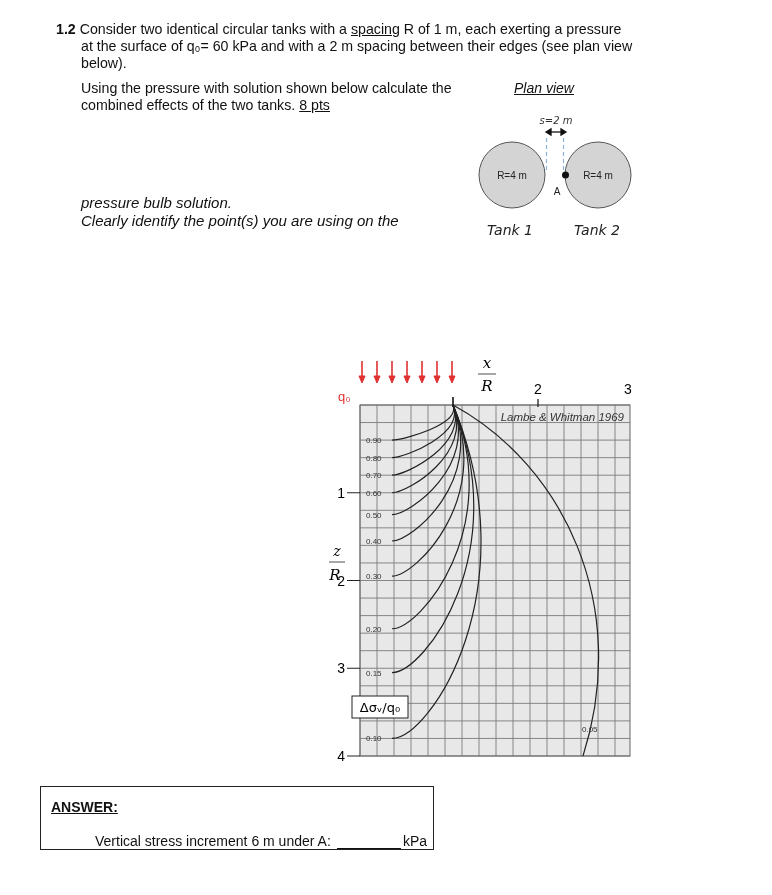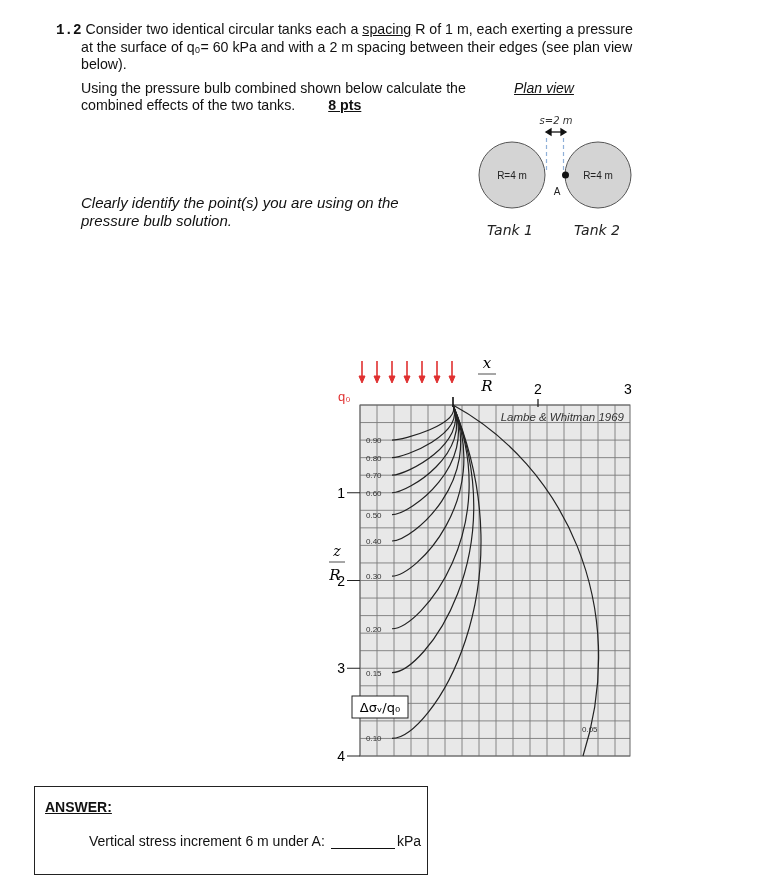--- a/index.html
+++ b/index.html
@@ -1,49 +1,49 @@
 <!DOCTYPE html>
 <html><head>
 <meta charset="utf-8">
 <style>
   html, body { margin:0; padding:0; background:#ffffff; }
   body { width:772px; height:895px; position:relative; overflow:hidden;
          font-family:"Liberation Sans", sans-serif; color:#111; }
   .abs { position:absolute; }
   .q-intro { left:56px; top:21px; width:620px; font-size:14.2px; line-height:17px; }
-  .q-intro .num { font-weight:bold;font-family:Liberation Mono, monospace; }
+  .q-intro .num { font-weight:bold; }
   .q-intro .ul { text-decoration:underline; }
   .q-intro .indent { padding-left:25px; display:block; }
   .q-body { left:81px; top:80px; width:400px; font-size:14.2px; line-height:17px; }
-  .q-body .pts { font-weight:bold; text-decoration:underline;margin-left:29px; }
+  .q-body .pts { font-weight:normal; text-decoration:underline; }
   .q-note { left:81px; top:194px; width:360px; font-size:15px; line-height:18px; font-style:italic; }
   .plan-title { left:514px; top:80px; font-size:14px; font-weight:normal; font-style:italic; text-decoration:underline; }
-  .answer-box { left:34px; top:786px; width:394px; height:89px; border:1.5px solid #222; box-sizing:border-box; }
+  .answer-box { left:40px; top:786px; width:394px; height:64px; border:1.5px solid #222; box-sizing:border-box; }
   .answer-title { left:10px; top:12px; font-size:14px; font-weight:bold; text-decoration:underline; }
   .answer-label { left:10px; top:46px; font-size:14px;margin-left:44px; }
   .answer-blank { left:296px; top:46px; width:64px; height:15px; border-bottom:1px solid #111; }
   .answer-unit { left:362px; top:46px; font-size:14px; }
 </style>
 </head>
 <body>
 
 <div class="abs q-intro">
-  <span class="num">1.2</span><span> Consider two identical circular tanks each a </span><span class="ul">spacing</span><span> R of 1 m, each exerting a pressure</span>
+  <span class="num">1.2</span><span> Consider two identical circular tanks with a </span><span class="ul">spacing</span><span> R of 1 m, each exerting a pressure</span>
   <span class="indent">at the surface of q₀= 60 kPa and with a 2 m spacing between their edges (see plan view</span>
   <span class="indent">below).</span>
 </div>
 
 <div class="abs q-body">
-  <div>Using the pressure bulb combined shown below calculate the</div>
+  <div>Using the pressure with solution shown below calculate the</div>
   <div><span>combined effects of the two tanks.</span> <span class="pts">8 pts</span></div>
 </div>
 
 <div class="abs q-note">
+  <div>pressure bulb solution.</div>
   <div>Clearly identify the point(s) you are using on the</div>
-  <div>pressure bulb solution.</div>
 </div>
 
 <div class="abs plan-title">Plan view</div>
 <svg class="abs" style="left:470px;top:105px" width="180" height="140">
   <text x="86" y="19" font-size="10" font-style="italic" text-anchor="middle" font-family="DejaVu Sans, sans-serif" fill="#333">s=2 m</text>
   <g stroke="#111" stroke-width="1.3" fill="#111">
     <line x1="79" y1="27" x2="93" y2="27"></line>
     <polygon points="76,27 81,24 81,30"></polygon>
     <polygon points="96,27 91,24 91,30"></polygon>
   </g>

